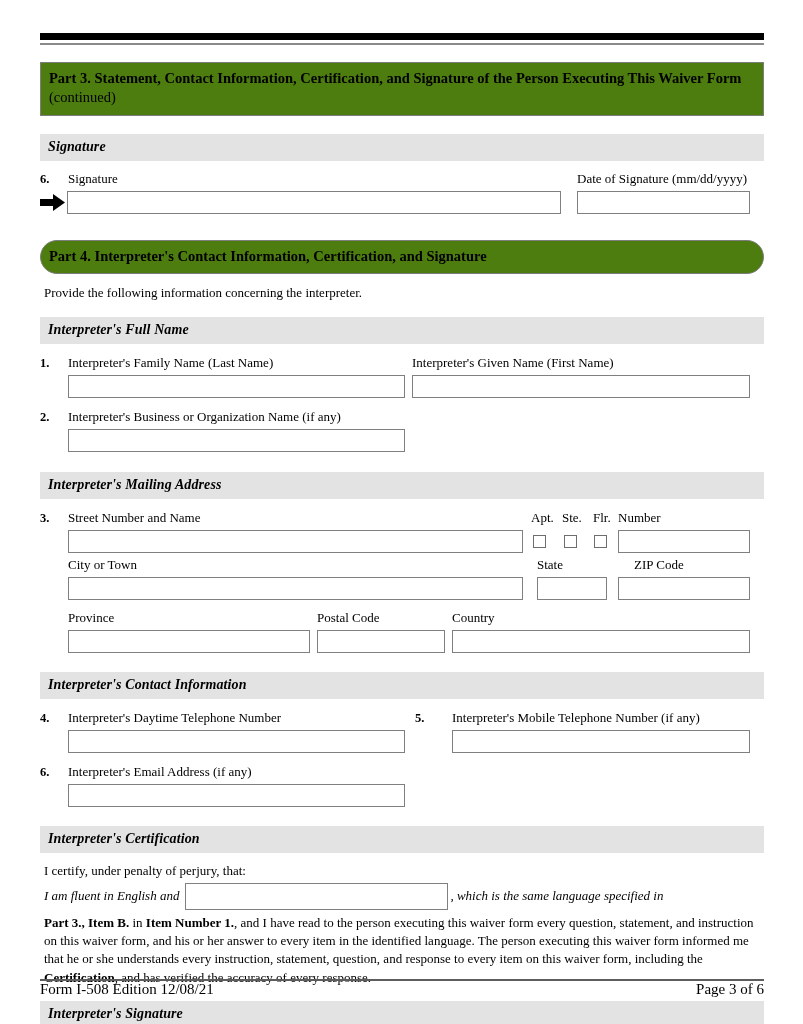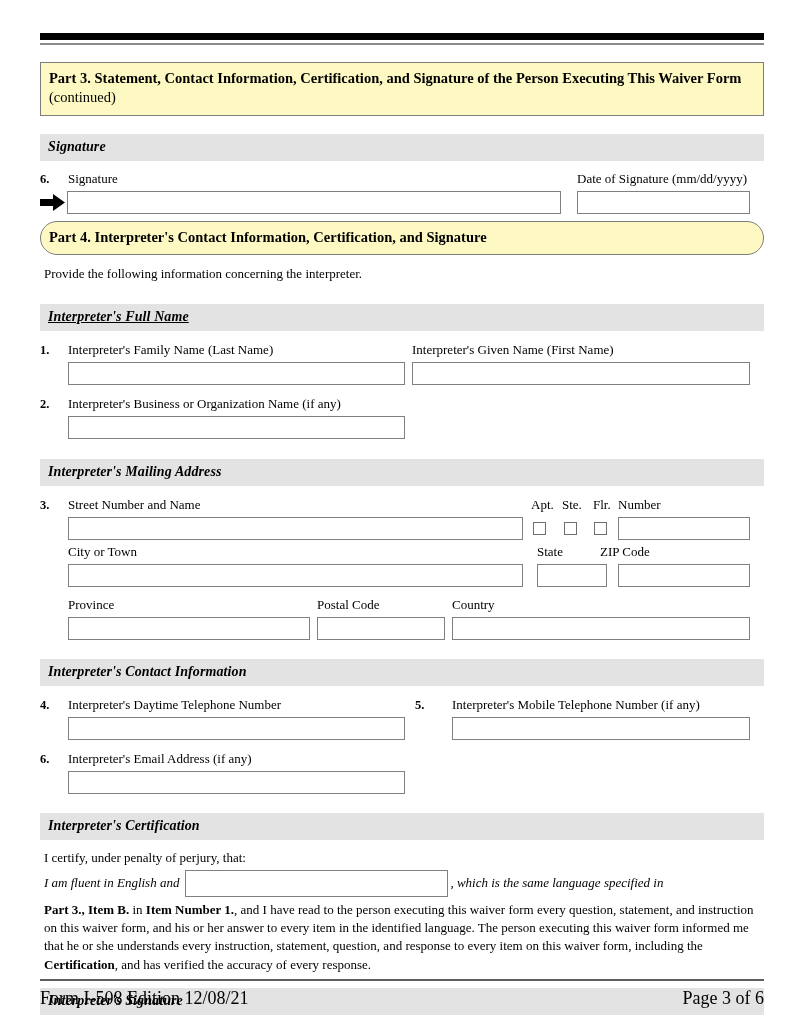--- a/index.html
+++ b/index.html
@@ -35,21 +35,21 @@
   }
   .rule-thin {
     height: 2px;
     background: #8a8a8a;
     margin-top: 3px;
   }
 
   
   .part-band {
     margin-top: 17px;
-    background: #fef9c3;
+    background: #4d7c0f;
     border: 1px solid #7d7d7d;
     padding: 6px 8px 7px 8px;
     font-size: 14.5px;
     line-height: 1.33;
     font-weight: bold;
   }
   .part-band .reg {
     font-weight: normal;
   }
 
@@ -109,22 +109,21 @@
   }
 
   
   .foot-rule {
     height: 2px;
     background: #5d5d5d;
   }
   .foot {
     display: flex;
     justify-content: space-between;
-    font-size: 18px;
-    margin-top: 7px;
+    font-size: 15px;
   }
   .flex { display: flex; font-style: italic; }
 </style>
 </head>
 <body>
 
 <div class="page">
  <div class="sheet">
 
   <div class="rule-thick"></div>
@@ -144,27 +143,27 @@
     <span class="lbl" style="position:absolute; left:28px; top:0;">Signature</span>
     <span class="lbl" style="position:absolute; left:537px; top:0;">Date of Signature (mm/dd/yyyy)</span>
 
     <svg class="arrow" style="top:21px;" viewBox="0 0 26 21">
       <path d="M0 7 H13 V2 L25 10.5 L13 19 V14 H0 Z" fill="#000000"></path>
     </svg>
     <div class="box" style="position:absolute; left:27px; top:20px; width:494px;"></div>
     <div class="box" style="position:absolute; left:537px; top:20px; width:173px;"></div>
   </div>
 
-  <div class="part-band" style="margin-top:2px;border-radius:17px;">
+  <div class="part-band" style="margin-top:21px;border-radius:17px;">
     <span>Part 4.  Interpreter's Contact Information, Certification, and Signature</span>
   </div>
 
   <p class="para" style="margin:10px 0 6px 4px;">Provide the following information concerning the interpreter.</p>
 
-  <div class="sub-band" style="margin-top:20px;text-decoration:underline;">
+  <div class="sub-band" style="margin-top:14px;">
     <span>Interpreter's Full Name</span>
   </div>
 
   <div class="row" style="margin-top:11px; height:47px;">
     <span class="num" style="top:1px;">1.</span>
     <span class="lbl" style="position:absolute; left:28px; top:0;">Interpreter's Family Name (Last Name)</span>
     <span class="lbl" style="position:absolute; left:372px; top:0;">Interpreter's Given Name (First Name)</span>
     <div class="box" style="position:absolute; left:28px; top:20px; width:337px;"></div>
     <div class="box" style="position:absolute; left:372px; top:20px; width:338px;"></div>
   </div>
@@ -190,21 +189,21 @@
     <div class="box" style="position:absolute; left:28px; top:20px; width:455px;"></div>
     <span class="cbox" style="position:absolute; left:493px; top:25px;"></span>
     <span class="cbox" style="position:absolute; left:524px; top:25px;"></span>
     <span class="cbox" style="position:absolute; left:554px; top:25px;"></span>
     <div class="box" style="position:absolute; left:578px; top:20px; width:132px;"></div>
   </div>
 
   <div class="row" style="margin-top:0; height:47px;">
     <span class="lbl" style="position:absolute; left:28px; top:0;">City or Town</span>
     <span class="lbl" style="position:absolute; left:497px; top:0;">State</span>
-    <span class="lbl" style="position:absolute; left:560px; top:0;">ZIP Code</span>
+    <span class="lbl" style="position:absolute; left:594px; top:0;">ZIP Code</span>
     <div class="box" style="position:absolute; left:28px; top:20px; width:455px;"></div>
     <div class="box" style="position:absolute; left:497px; top:20px; width:70px;"></div>
     <div class="box" style="position:absolute; left:578px; top:20px; width:132px;"></div>
   </div>
 
   <div class="row" style="margin-top:6px; height:47px;">
     <span class="lbl" style="position:absolute; left:28px; top:0;">Province</span>
     <span class="lbl" style="position:absolute; left:277px; top:0;text-align:right;">Postal Code</span>
     <span class="lbl" style="position:absolute; left:412px; top:0;">Country</span>
     <div class="box" style="position:absolute; left:28px; top:20px; width:242px;"></div>

